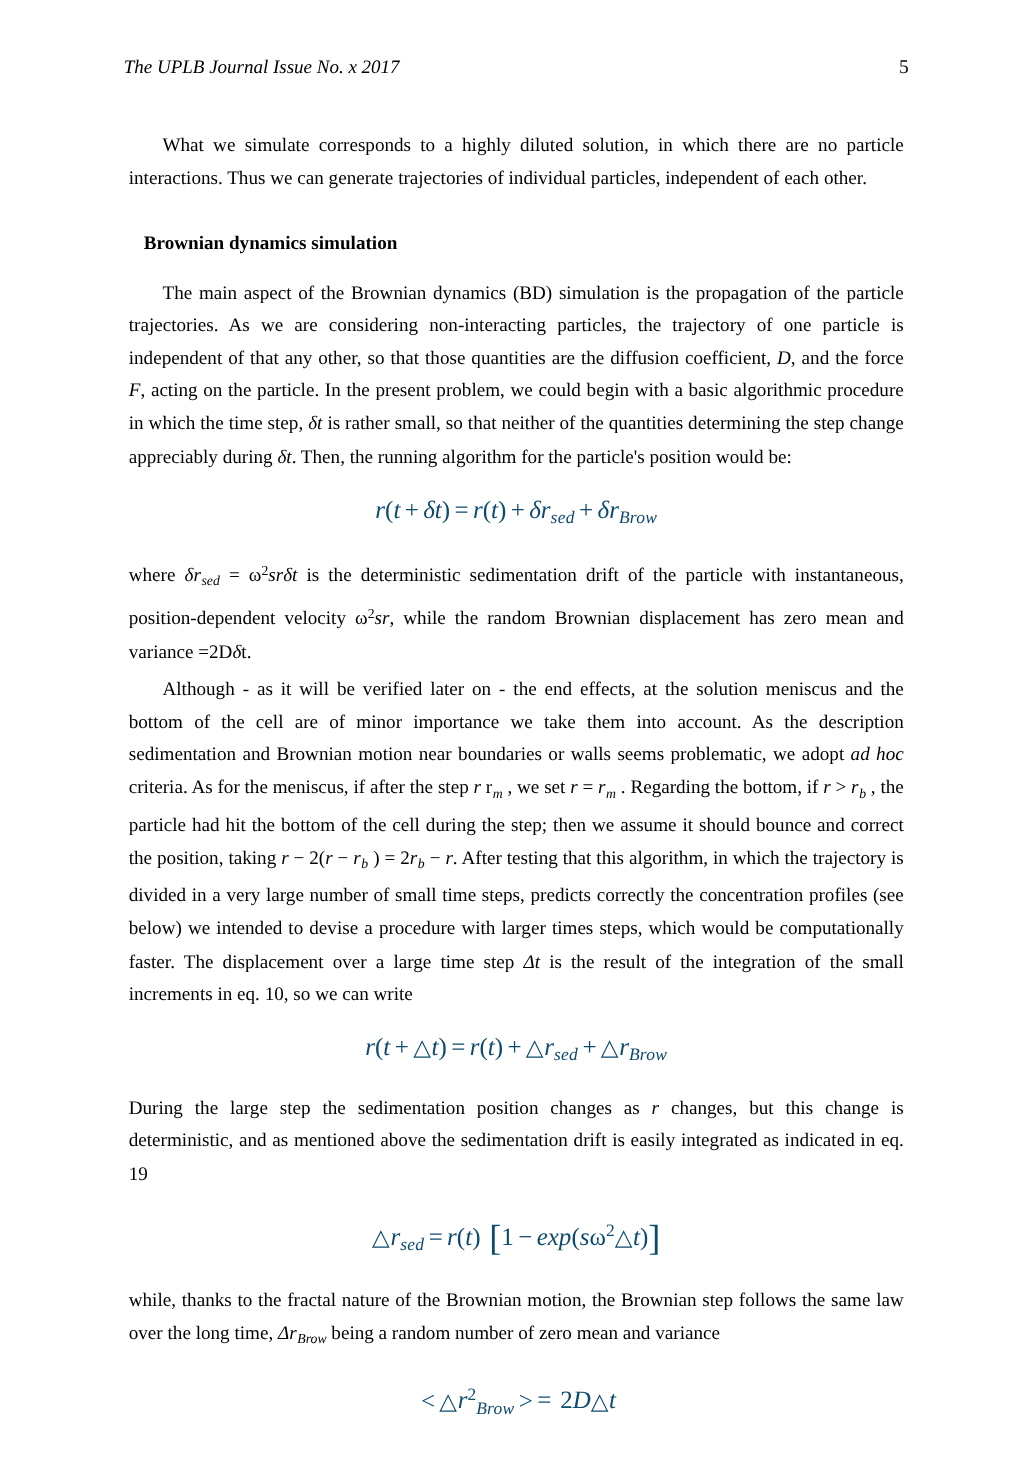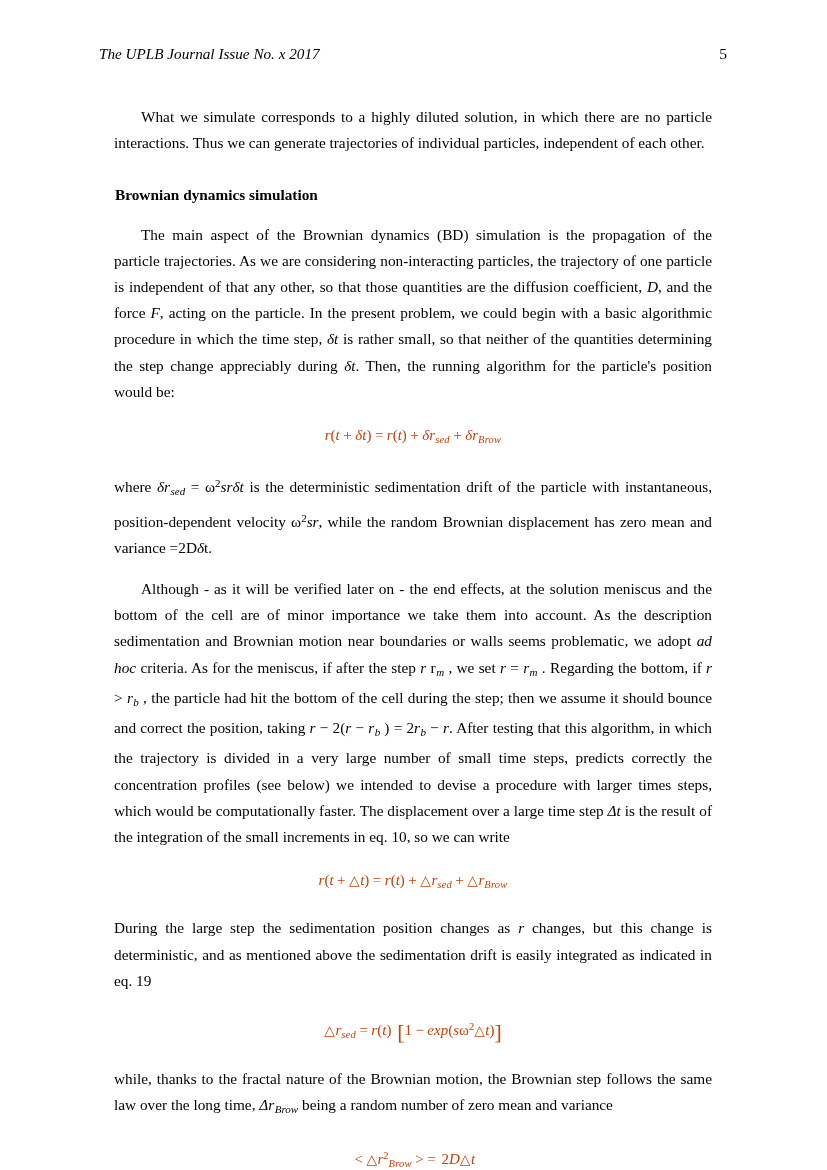--- a/index.html
+++ b/index.html
@@ -39,21 +39,21 @@
     line-height: 20px;
     margin-bottom: 40px;
   }
   .runhead .folio {
     font-style: normal;
     font-size: 15.6px;
   }
 
   
   p.para {
-    margin: 15px;
+    margin: 4px;
     font-size: 15.3px;
     line-height: 26.2px;
     text-align: justify;
     text-justify: inter-word;
     hyphens: none;
   }
   p.indent { text-indent: 27px; }
 
   h2.section {
     margin: 26px 0 0 16px;
@@ -74,25 +74,25 @@
   .sup {
     font-size: 0.72em;
     vertical-align: 0.46em;
     font-style: normal;
   }
   .omega { font-style: normal; }
 
   
   .eq {
     text-align: center;
-    font-size: 15px;
+    font-size: 20px;
     line-height: 30px;
     margin: 14px 0 14px 0;
     white-space: nowrap;
-    color: #c2410c;
+    color: #0c4a6e;
   }
   .eq .v { font-style: italic; }
   .eq .op { font-style: normal; padding: 0 3.5px; }
   .eq .tri {
     font-style: normal;
     font-size: 0.92em;
     padding-right: 0.5px;
   }
   .eq .esub {
     font-size: 0.70em;

